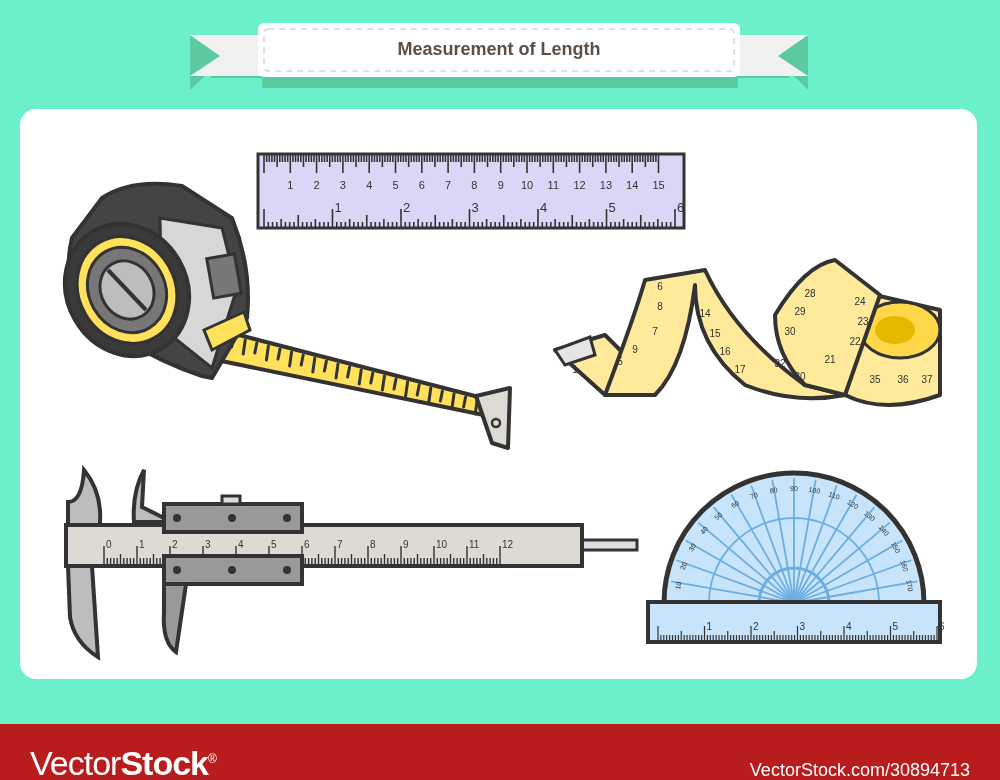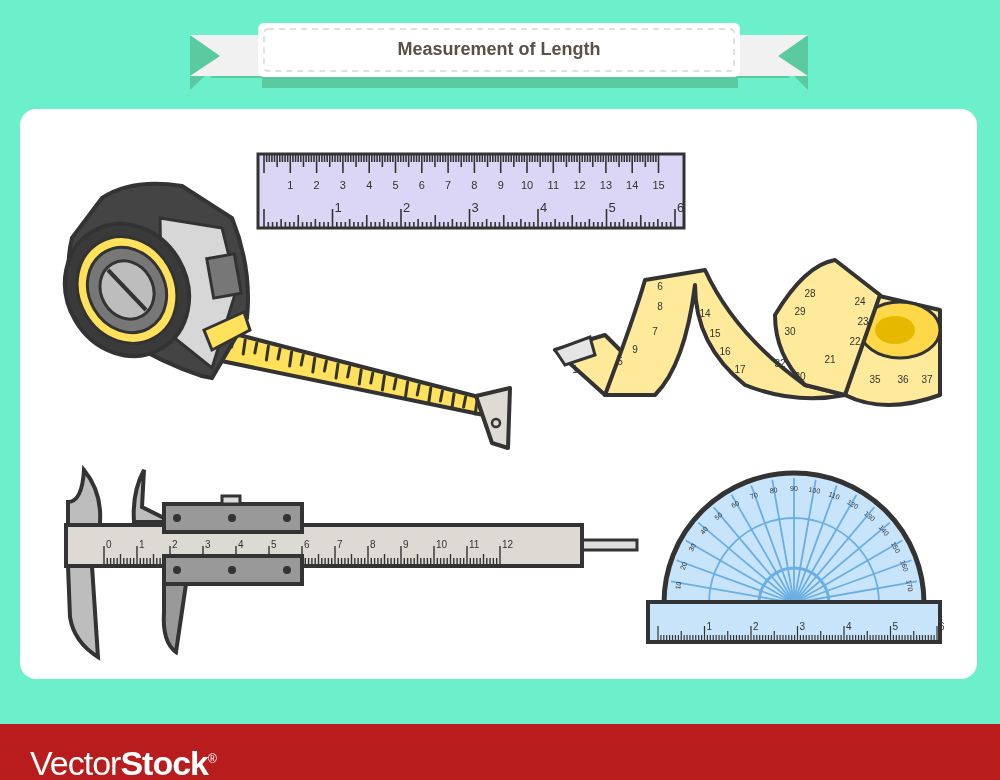--- a/index.html
+++ b/index.html
@@ -695,13 +695,14 @@
       <text x="109" y="162">2</text>
       <text x="155.5" y="162">3</text>
       <text x="202" y="162">4</text>
       <text x="248.5" y="162">5</text>
       <text x="295" y="162">6</text>
     </g>
 </svg>
 
 <div class="footer">
   <div class="brand"><span>Vector</span><b>Stock</b><sup>®</sup></div>
+  <div class="id">VectorStock.com/30894713</div>
 </div>
 
 </body></html>

